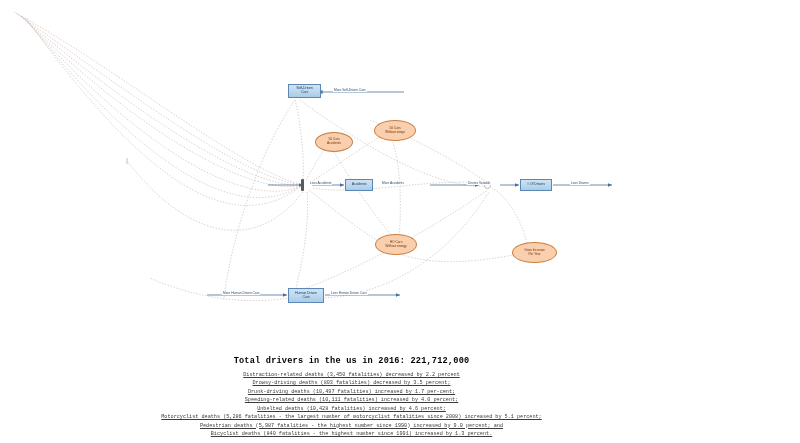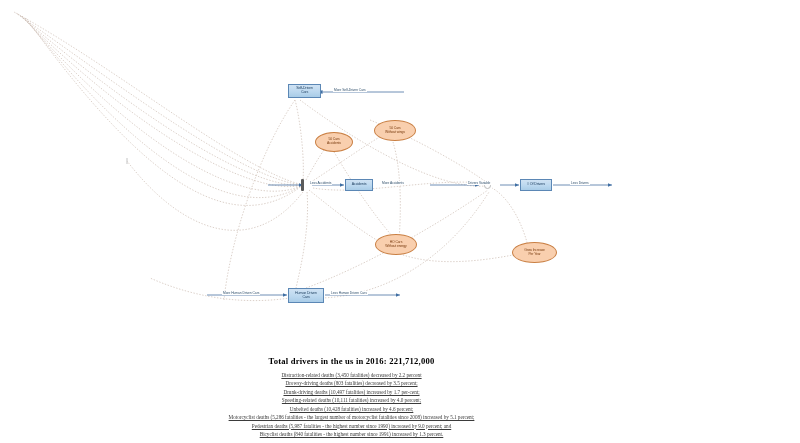--- a/index.html
+++ b/index.html
@@ -73,21 +73,21 @@
     border-radius: 50%;
     background: #fdfdfd;
   }
   
   #textpanel {
     position: absolute;
     left: 0;
     top: 356px;
     width: 703px;
     text-align: center;
-    font-family: Liberation Serif, serif;
+    font-family: Liberation Mono, monospace;
   }
   #paneltitle {
     font-size: 8.6px;
     font-weight: bold;
     letter-spacing: 0.2px;
     color: #000;
     margin-bottom: 5px;
   }
   .fact {
     font-size: 5.2px;

